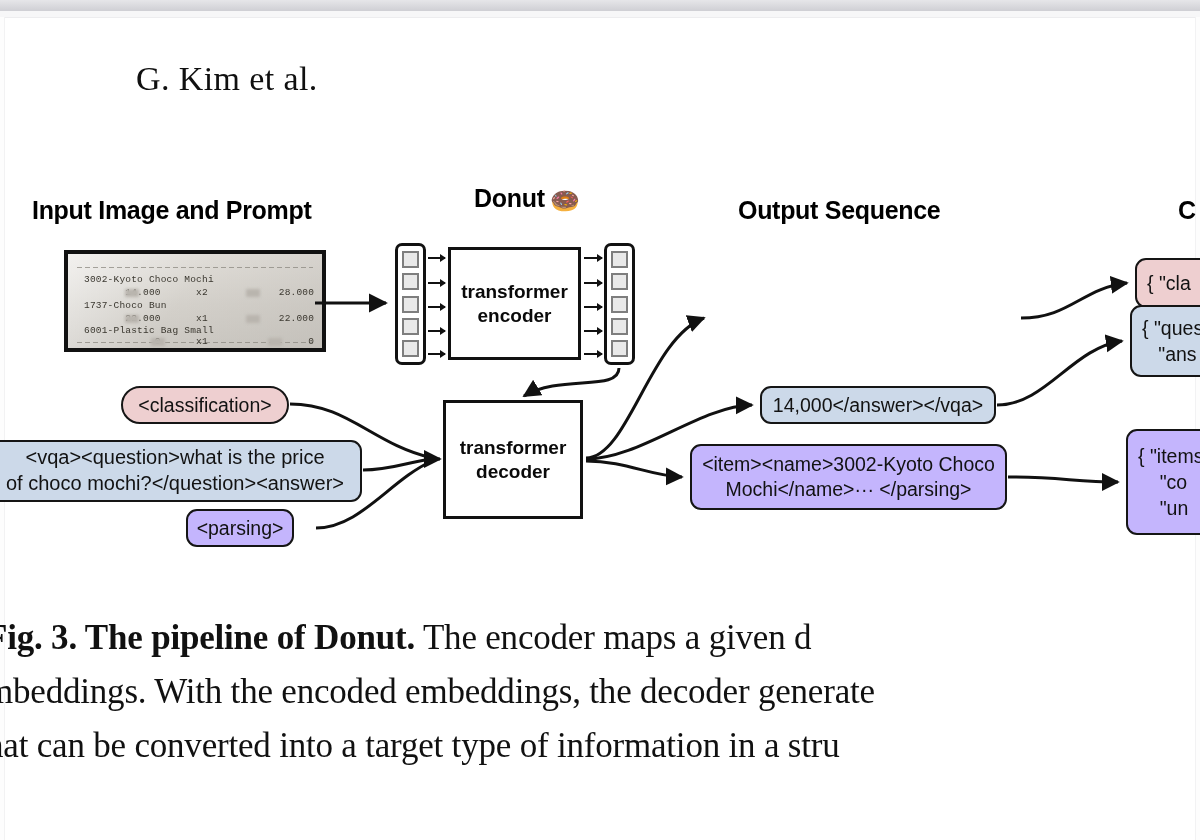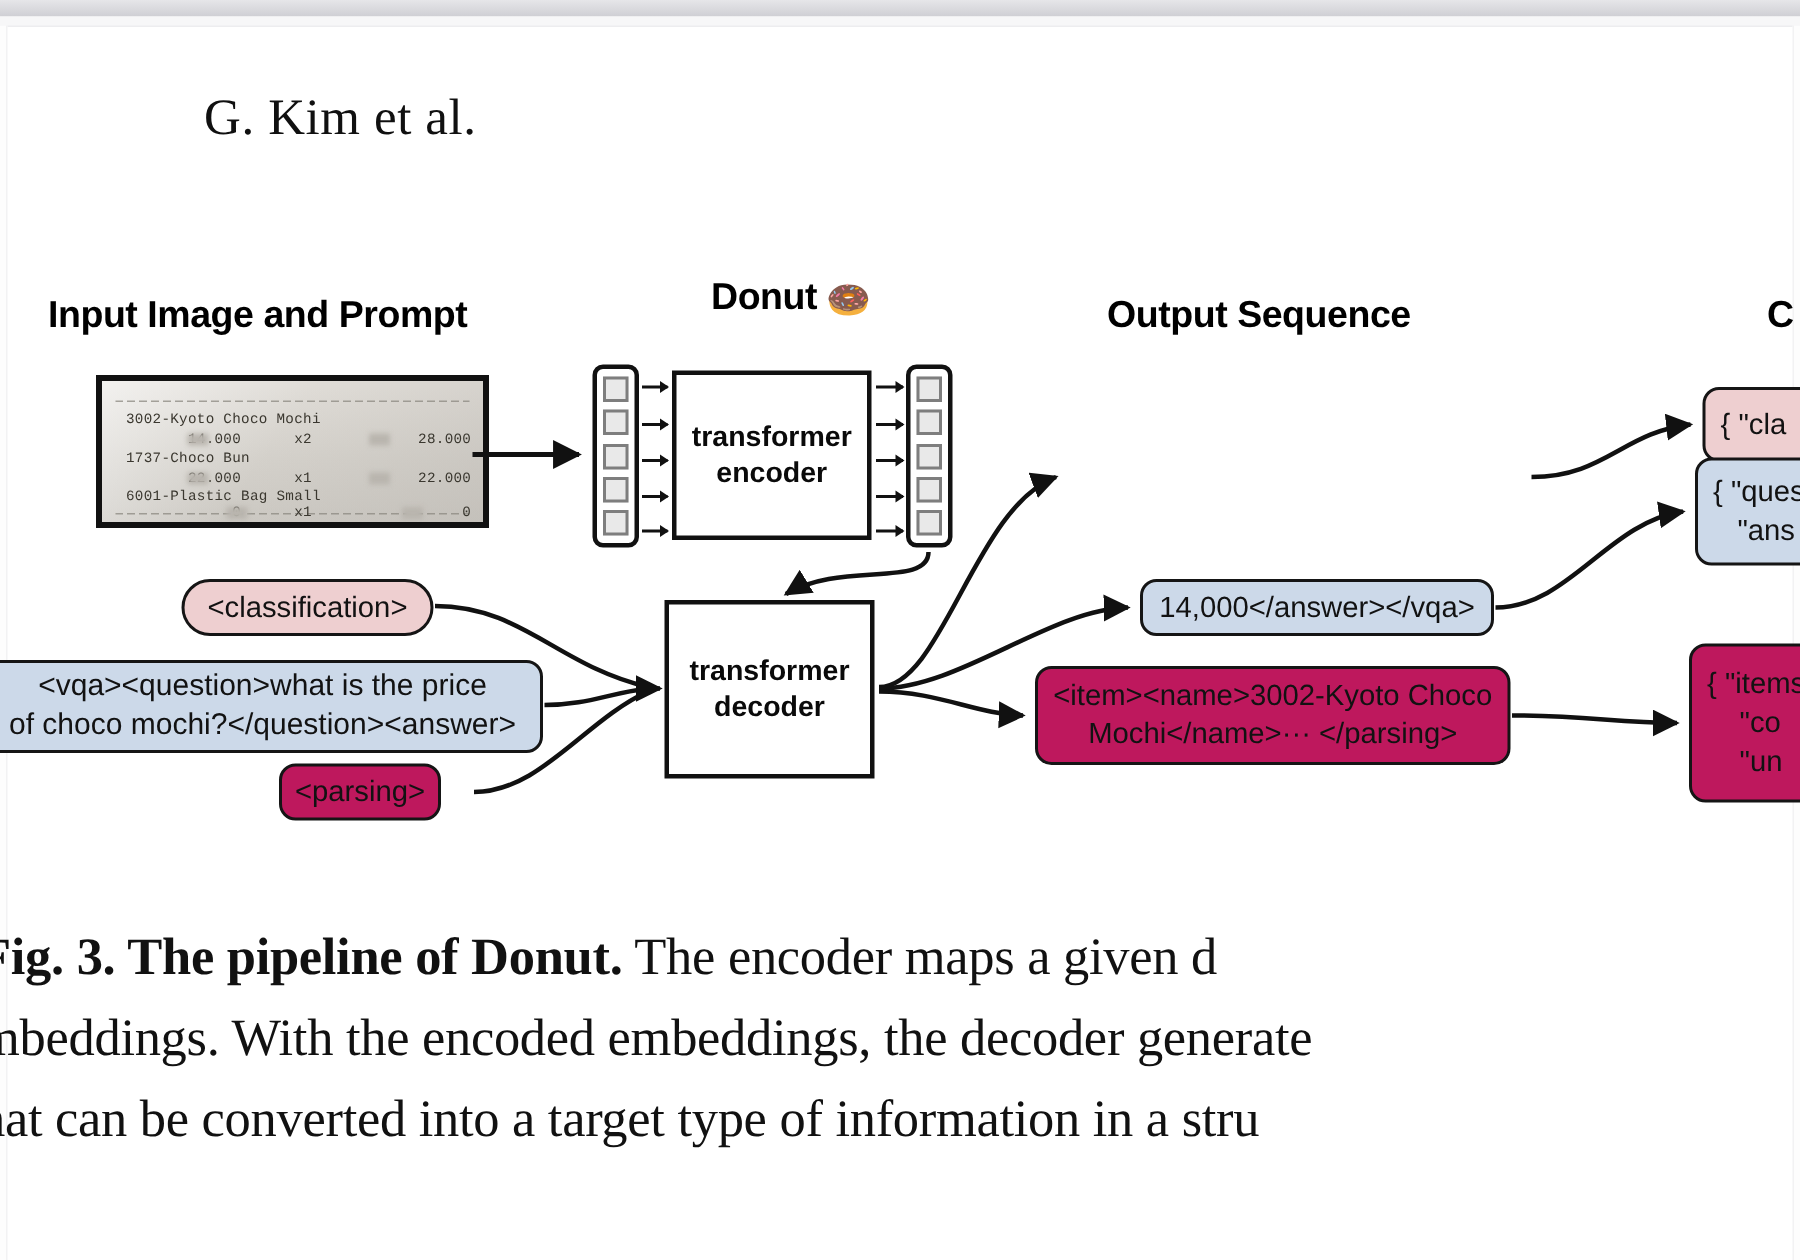--- a/index.html
+++ b/index.html
@@ -193,21 +193,21 @@
     text-align: center;
     font-family: "Liberation Sans", sans-serif;
     font-size: 19.5px;
     color: #121212;
     line-height: 1.28;
     padding: 4px 10px;
     white-space: pre-line;
   }
   .c-pink  { background: #eecfd0; }
   .c-blue  { background: #ccd9e9; }
-  .c-green { background: #be185d; }
+  .c-green { background: #c4b5fd; }
 
   #box-classification { left: 121px; top: 386px; width: 168px; height: 38px; border-radius: 19px; }
   #box-vqa            { left: -12px; top: 440px; width: 374px; height: 62px; font-size: 20px; }
   #box-parsing        { left: 186px; top: 509px; width: 108px; height: 38px; }
 
   #out-class   { left: 712px; top: 287px; width: 308px; height: 62px; }
   #out-answer  { left: 760px; top: 386px; width: 236px; height: 38px; }
   #out-parse   { left: 690px; top: 444px; width: 317px; height: 66px; }
 
   #json-class  { left: 1135px; top: 258px; width: 160px; height: 50px; justify-content: flex-start; }

